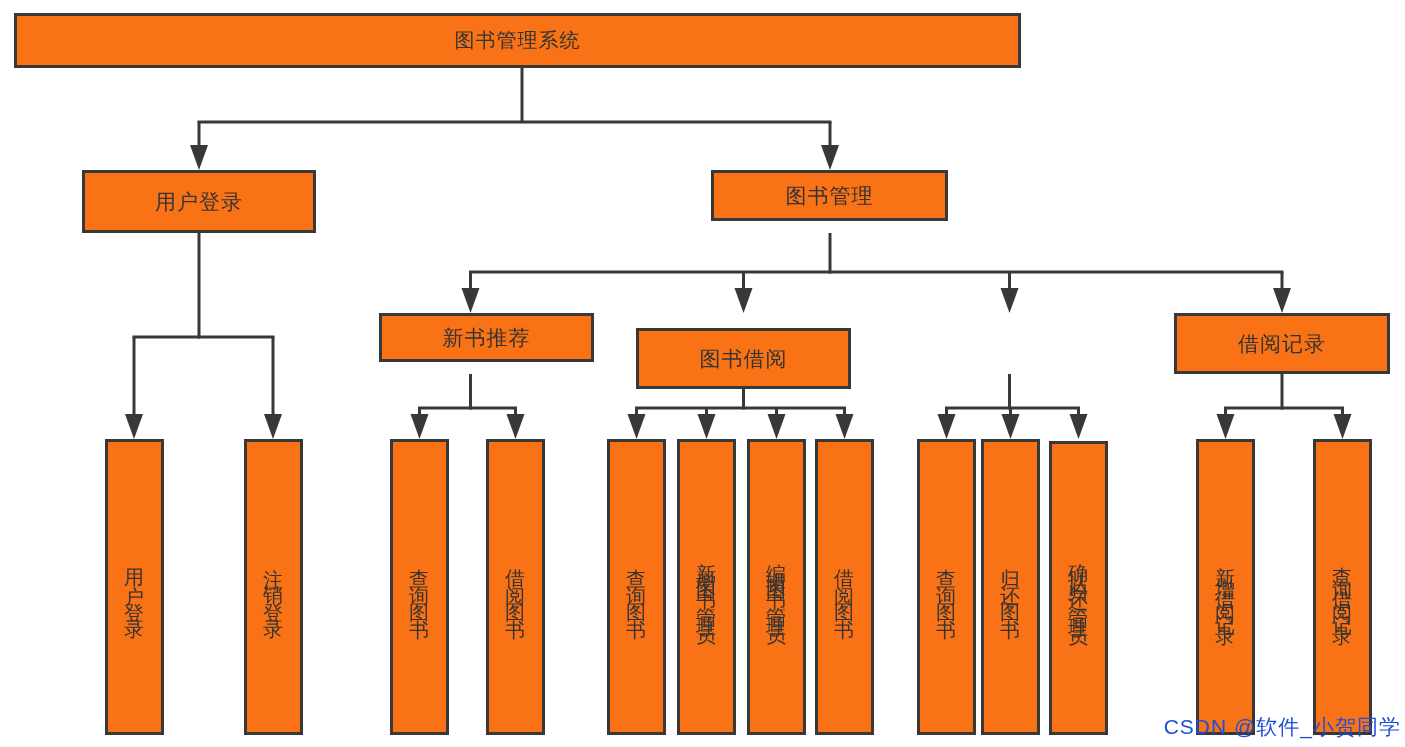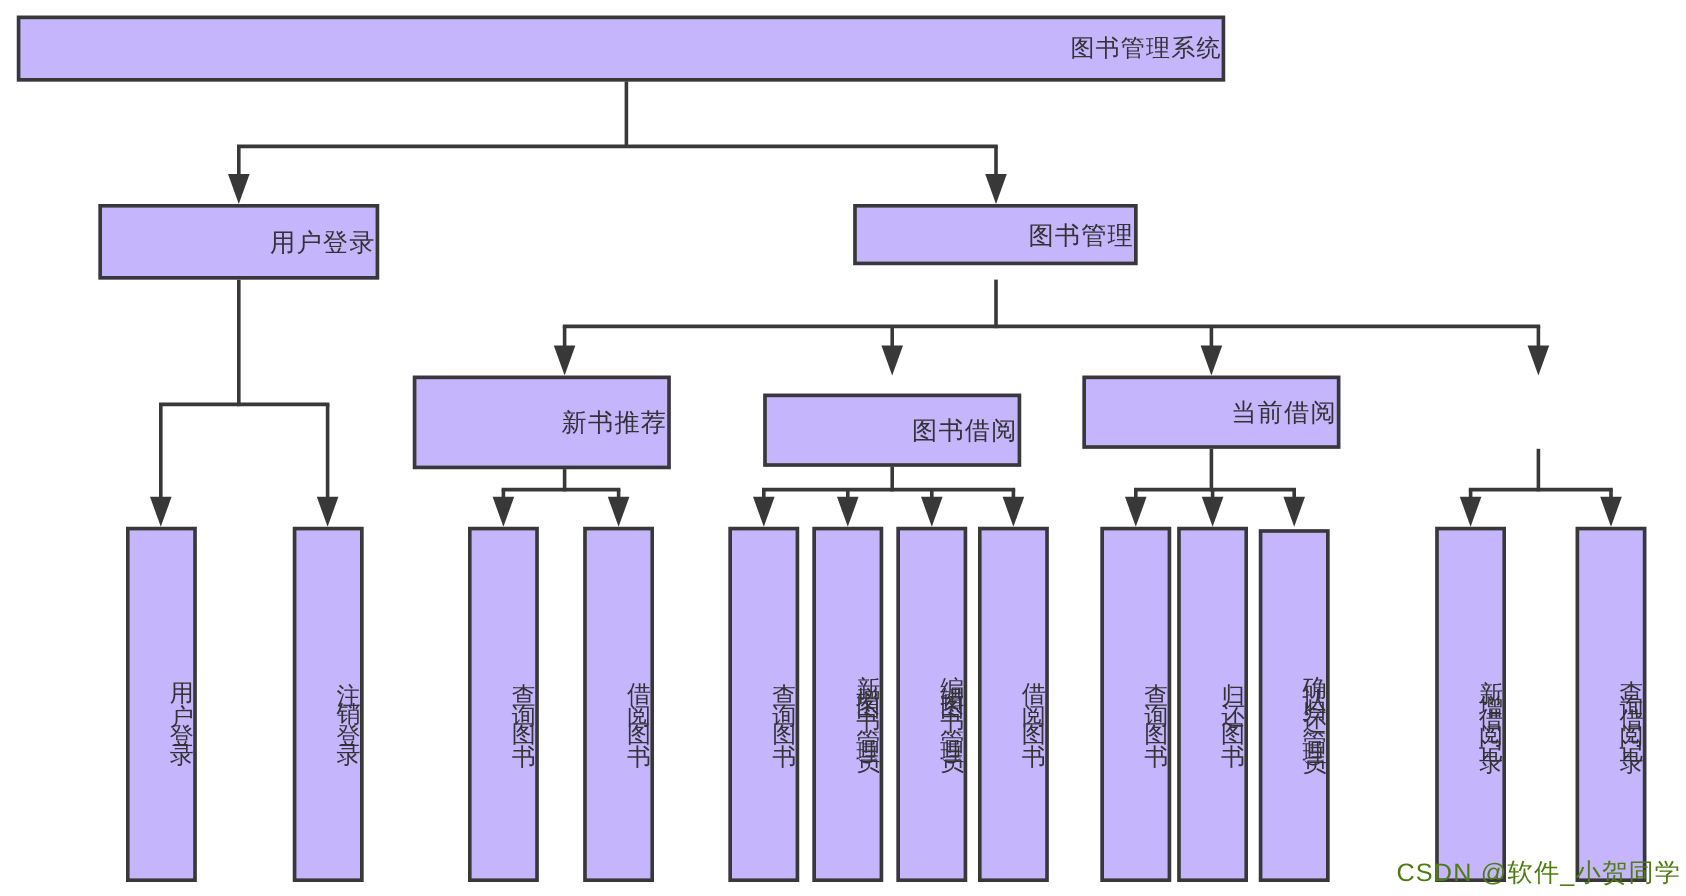--- a/index.html
+++ b/index.html
@@ -4,33 +4,33 @@
 <style>
   html,body{margin:0;padding:0;background:#ffffff;}
   body{
     width:1405px;height:747px;position:relative;overflow:hidden;
     font-family:"Liberation Sans",sans-serif;
   }
   .stage{position:absolute;inset:0;}
   .connectors{position:absolute;left:0;top:0;pointer-events:none;}
   .box{
     position:absolute;box-sizing:border-box;
-    border:3px solid #383838;background:#c4b5fd;
-    display:flex;align-items:center;justify-content:flex-end;
+    border:3px solid #383838;background:#f97316;
+    display:flex;align-items:center;justify-content:center;
     color:#333333;
   }
   .hbox span{font-size:21px;letter-spacing:1px;white-space:nowrap;}
   .lvl1 span{font-size:20px;}
   .vbox span{
     writing-mode:vertical-rl;text-orientation:mixed;
     font-size:20px;line-height:1;white-space:nowrap;
   }
   .watermark{
     position:absolute;right:4px;top:713px;
-    font-size:21px;color:#4d7c0f;letter-spacing:1px;white-space:nowrap;
+    font-size:21px;color:#1d4ed8;letter-spacing:1px;white-space:nowrap;
   }
 </style>
 </head>
 <body>
 
 <div class="stage">
 
   <svg class="connectors" width="1405" height="747" viewBox="0 0 1405 747">
     <g stroke="#383838" stroke-width="3" fill="none">
 
@@ -104,28 +104,28 @@
     <span>图书管理系统</span>
   </div>
 
   <div class="box hbox" style="left:82px;top:170px;width:234px;height:63px">
     <span>用户登录</span>
   </div>
   <div class="box hbox" style="left:711px;top:170px;width:237px;height:51px">
     <span>图书管理</span>
   </div>
 
-  <div class="box hbox" style="left:344px;top:313px;width:215px;height:78px">
+  <div class="box hbox" style="left:379px;top:313px;width:215px;height:49px">
     <span>新书推荐</span>
   </div>
   <div class="box hbox" style="left:636px;top:328px;width:215px;height:61px">
     <span>图书借阅</span>
   </div>
-  <div class="box hbox" style="left:902px;top:313px;width:215px;height:61px">
-    <span>当前借阅</span>
+  <div class="box hbox" style="left:1174px;top:313px;width:216px;height:61px">
+    <span>借阅记录</span>
   </div>
 
   <div class="box vbox" style="left:105px;top:439px;width:59px;height:296px">
     <span style="letter-spacing: 17px;">用户登录</span>
   </div>
   <div class="box vbox" style="left:244px;top:439px;width:59px;height:296px">
     <span style="letter-spacing: 17px;">注销登录</span>
   </div>
 
   <div class="box vbox" style="left:390px;top:439px;width:59px;height:296px">

